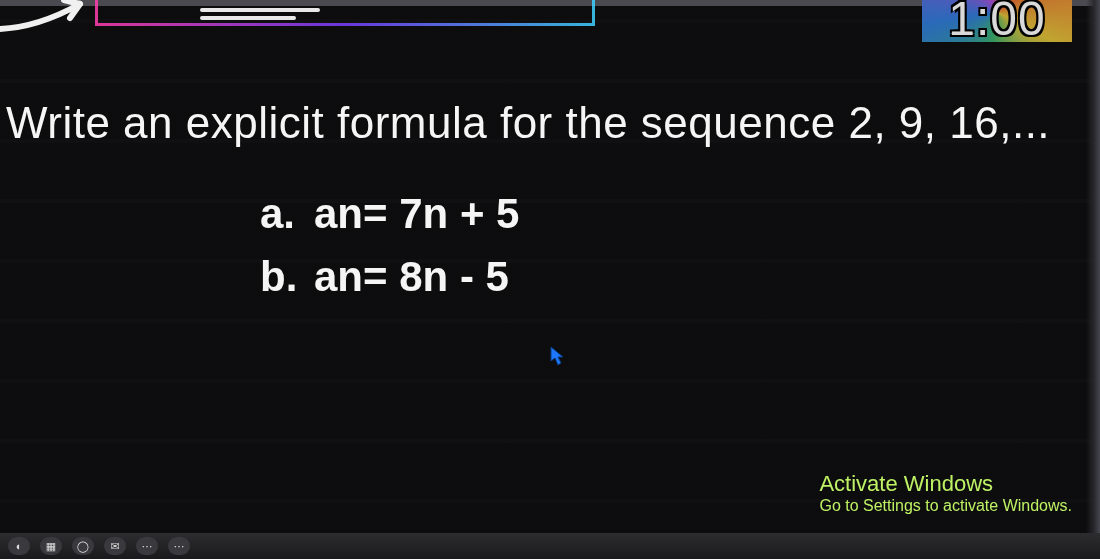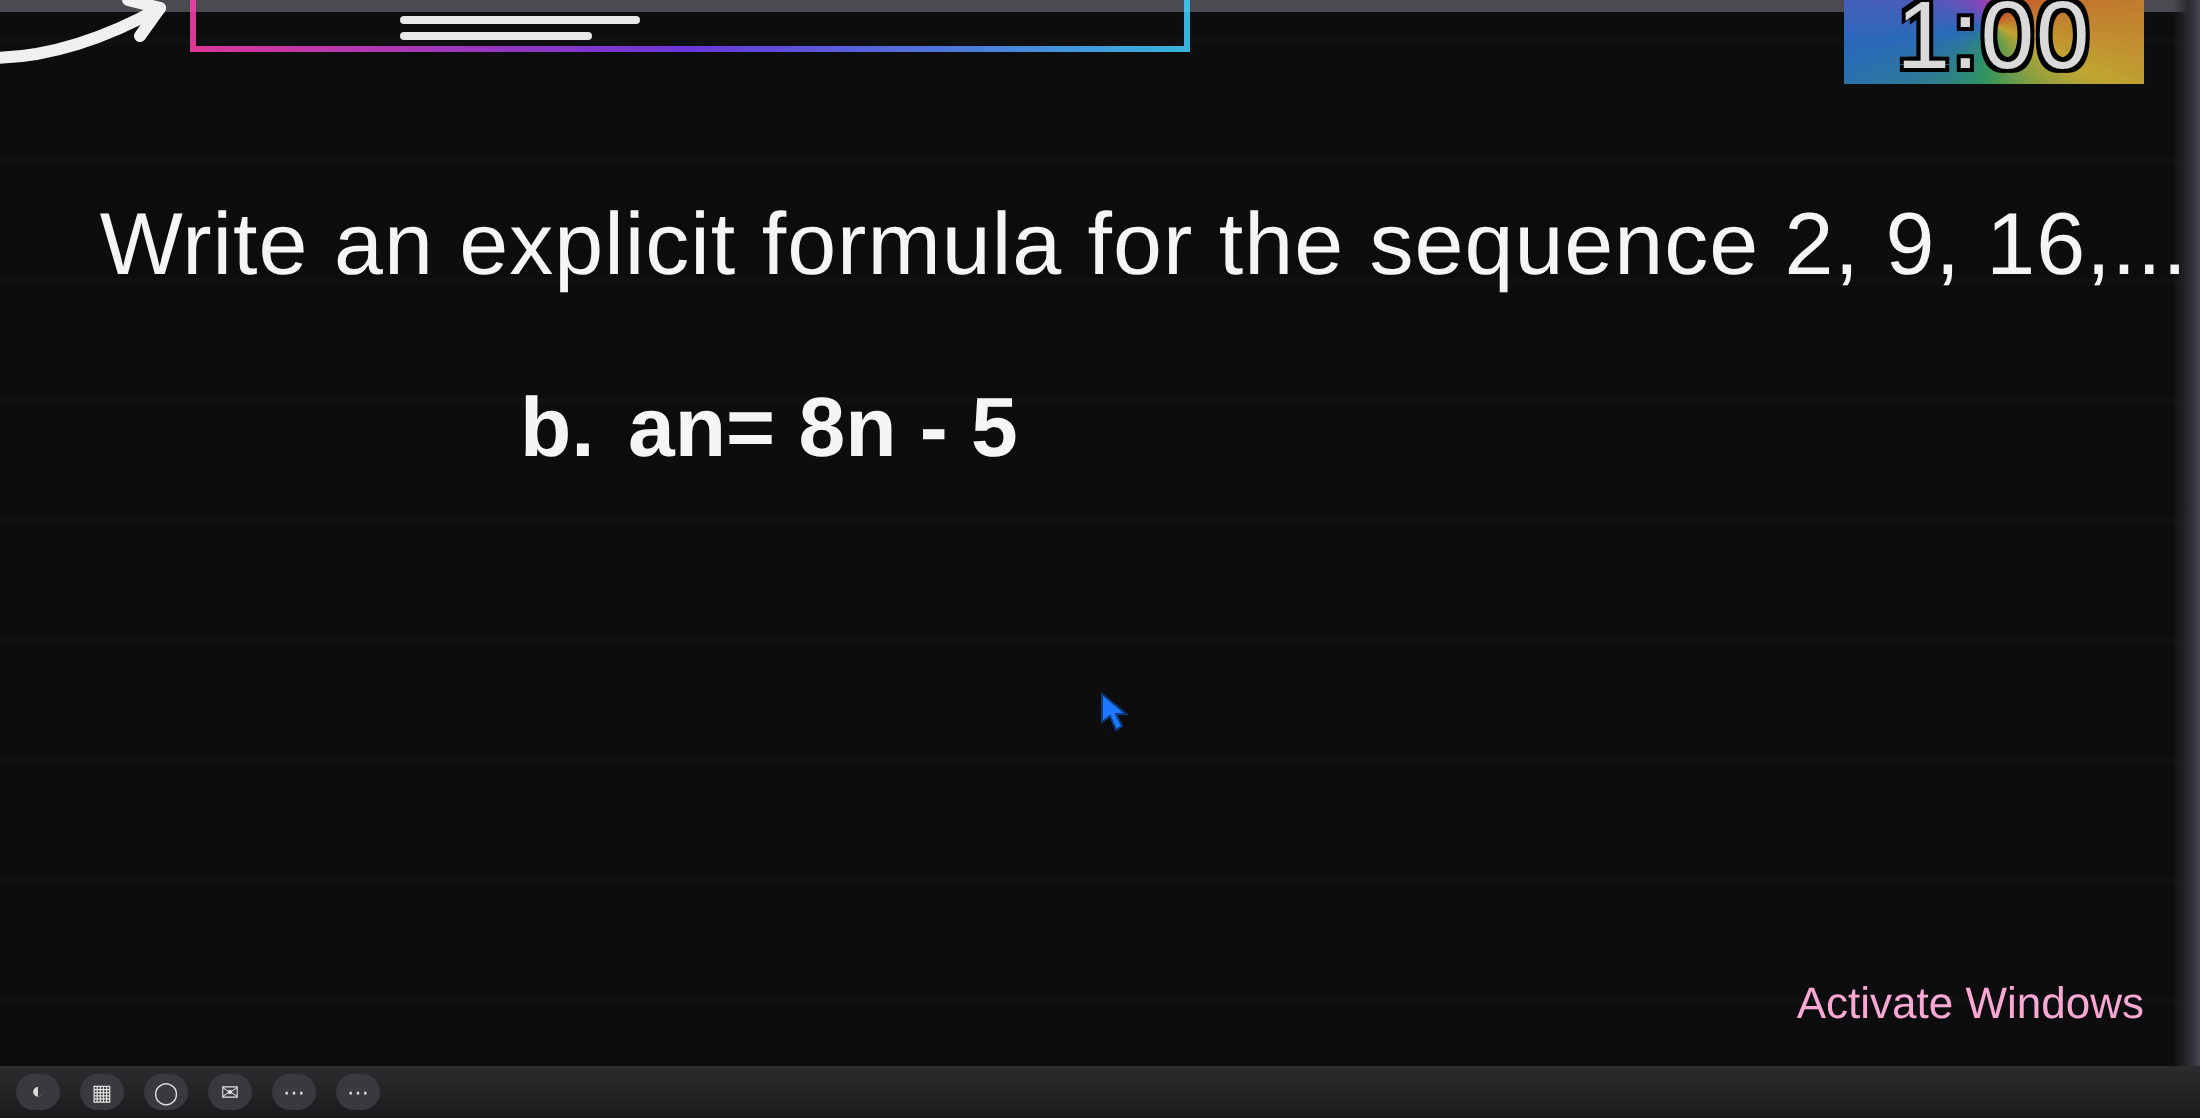--- a/index.html
+++ b/index.html
@@ -70,21 +70,20 @@
     transform:translateY(6px);
   }
 
   .question {
     position: absolute;
     top: 98px; left: 6px; right: 6px;
     font-size: 44px;
     font-weight: 500;
     letter-spacing: .5px;
     white-space: nowrap;
-    text-align: right;
   }
 
   .options {
     position: absolute;
     top: 182px; left: 260px;
     font-size: 42px;
     font-weight: 600;
     line-height: 1.5;
   }
   .option { white-space: nowrap; }
@@ -95,21 +94,21 @@
     top: 346px; left: 550px;
     width: 14px; height: 20px;
     color:#1e78ff;
   }
   .cursor svg{width:100%;height:100%;}
 
   .activate {
     position: absolute;
     right: 28px; bottom: 44px;
     text-align: left;
-    color: #f9a8d4;
+    color: #bef264;
   }
   .activate .line1 { font-size: 22px; font-weight:400; }
   .activate .line2 { font-size: 16px; }
 
   .taskbar {
     position: absolute;
     left: 0; right: 0; bottom: 0;
     height: 26px;
     background: linear-gradient(#2d2d30,#1a1a1c);
     display:flex; align-items:center; gap:10px;
@@ -151,32 +150,36 @@
 <div class="title-underline"></div>
 
 <div class="timer-tile">
   <span class="timer-text">1:00</span>
 </div>
 
 <div class="question">Write an explicit formula for the sequence 2, 9, 16,...</div>
 
 <div class="options">
   <div class="option">
+    <span class="letter">a.</span><span>an= 7n + 5</span>
+  </div>
+  <div class="option">
     <span class="letter">b.</span><span>an= 8n - 5</span>
   </div>
 </div>
 
 <div class="cursor">
   <svg viewBox="0 0 14 20">
       <path d="M1 1 L1 15 L5 12 L8 19 L11 17 L8 11 L13 11 Z" fill="#1e78ff" stroke="#0a3a80" stroke-width="1"></path>
     </svg>
 </div>
 
 <div class="activate">
   <div class="line1">Activate Windows</div>
+  <div class="line2">Go to Settings to activate Windows.</div>
 </div>
 
 <div class="taskbar">
   <div class="tb-btn">◐</div>
   <div class="tb-btn">▦</div>
   <div class="tb-btn">◯</div>
   <div class="tb-btn">✉</div>
   <div class="tb-btn">⋯</div>
   <div class="tb-btn">⋯</div>
 </div>

